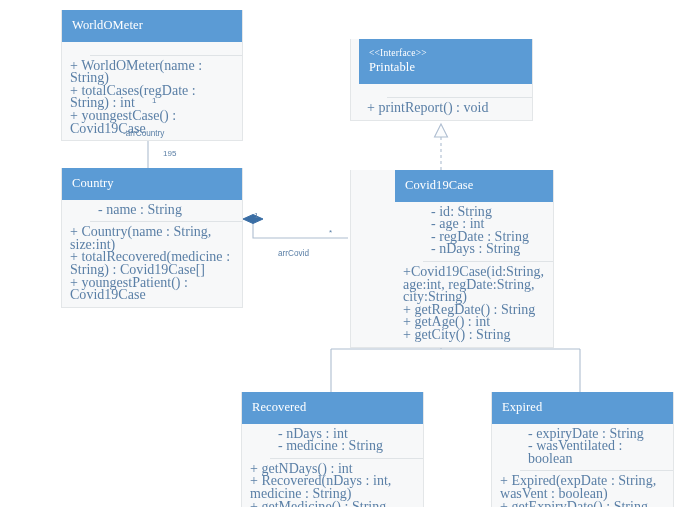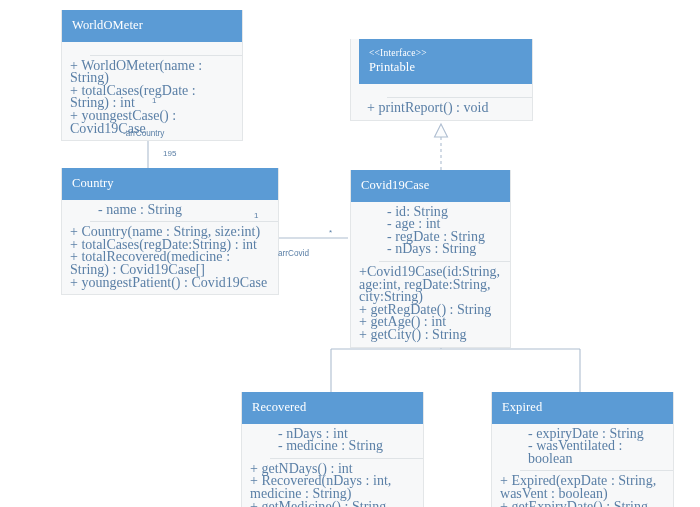--- a/index.html
+++ b/index.html
@@ -139,36 +139,35 @@
     <div class="uml-header">
       <span class="stereotype">&lt;&lt;Interface&gt;&gt;</span>
       <span class="cname">Printable</span>
     </div>
     <div class="uml-compartment attrs empty"></div>
     <div class="uml-compartment methods">
       <div class="uml-line">+ printReport() : void</div>
     </div>
   </div>
 
-  <div class="uml-class" style="left:61px; top:168px; width:218px;">
+  <div class="uml-class" style="left:61px; top:168px; width:182px;">
     <div class="uml-header">
       <span class="cname">Country</span>
     </div>
     <div class="uml-compartment attrs">
       <div class="uml-line">- name : String</div>
     </div>
     <div class="uml-compartment methods">
       <div class="uml-line">+ Country(name : String, size:int)</div>
-      <div class="uml-line">+ totalCases(regDate:String) : int</div>
       <div class="uml-line">+ totalRecovered(medicine : String) : Covid19Case[]</div>
       <div class="uml-line">+ youngestPatient() : Covid19Case</div>
     </div>
   </div>
 
-  <div class="uml-class" style="left:350px; top:170px; width:161px;">
+  <div class="uml-class" style="left:350px; top:170px; width:204px;padding-left:44px;">
     <div class="uml-header">
       <span class="cname">Covid19Case</span>
     </div>
     <div class="uml-compartment attrs">
       <div class="uml-line">- id: String</div>
       <div class="uml-line">- age : int</div>
       <div class="uml-line">- regDate : String</div>
       <div class="uml-line">- nDays : String</div>
     </div>
     <div class="uml-compartment methods">

